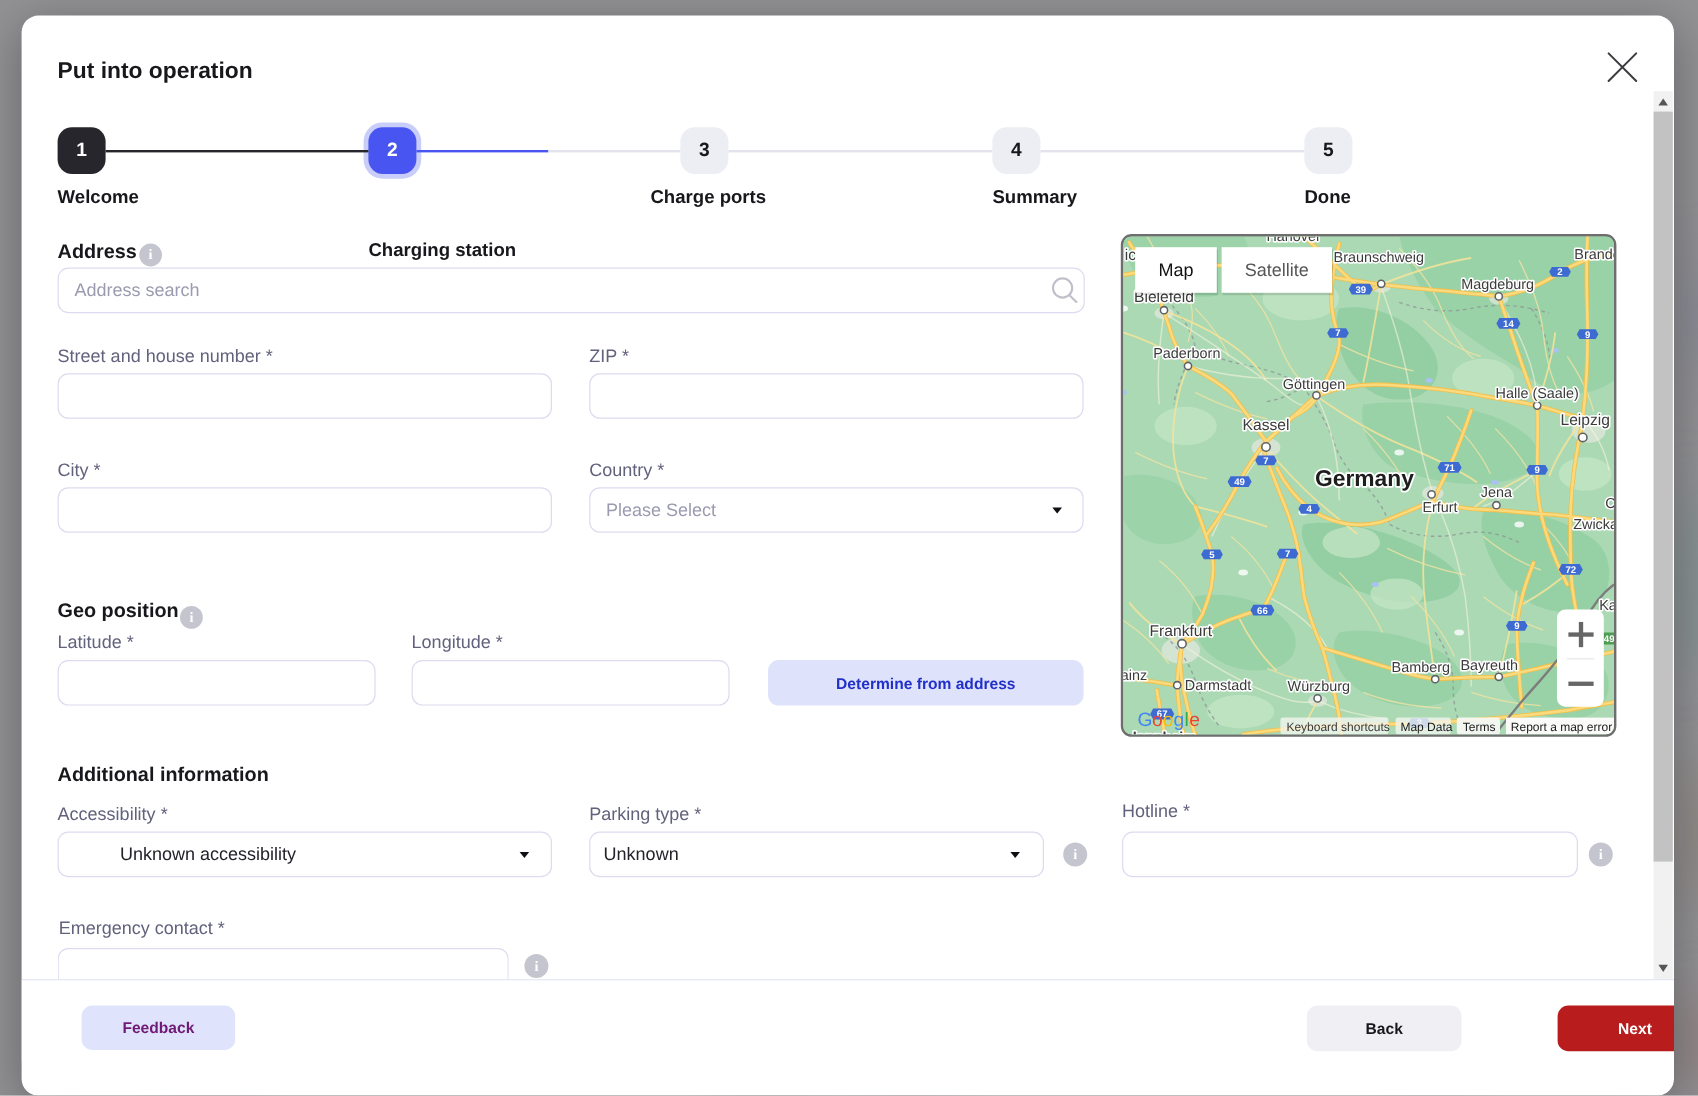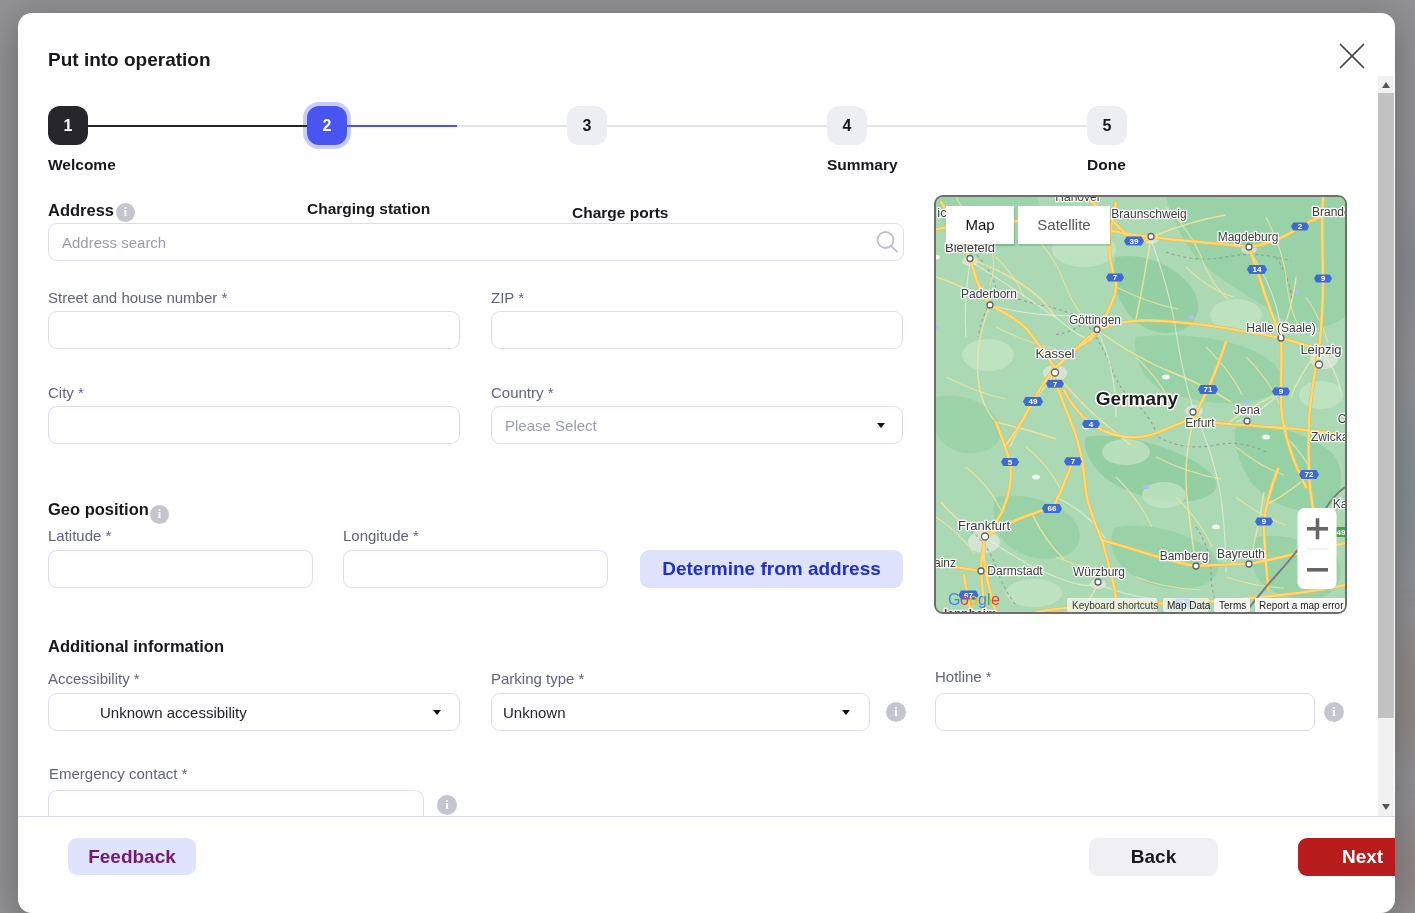--- a/index.html
+++ b/index.html
@@ -22,21 +22,21 @@
 
   .h { position:absolute; font-size:16.5px; font-weight:700; color:#17171c; }
   .lbl { position:absolute; font-size:15px; color:#62627d; }
   .inp { position:absolute; height:38px; border:1px solid #dcdcf0; border-radius:9px; background:#fff; }
   .ph { position:absolute; font-size:15px; color:#9b9bb0; }
   .val { position:absolute; font-size:15px; color:#23232b; }
   .info { position:absolute; border-radius:50%; background:#c5c5cf; color:#fff;
           display:flex; align-items:center; justify-content:center; font-weight:700; font-family:"Liberation Serif",serif; }
   .caret { position:absolute; width:0; height:0; border-left:4.5px solid transparent; border-right:4.5px solid transparent; border-top:5.5px solid #101014; }
 
-  .btn { position:absolute; border-radius:9px; font-size:19px; font-weight:700;
+  .btn { position:absolute; border-radius:9px; font-size:13px; font-weight:700;
          display:flex; align-items:center; justify-content:center; }
 
   
   .sb-track { position:absolute; left:1360px; top:63px; width:16px; height:740px; background:#f1f1f1; }
   .sb-thumb { position:absolute; left:1360px; top:80px; width:16px; height:625px; background:#c2c2c2; }
   .sb-up { position:absolute; left:1363.5px; top:69px; width:0; height:0;
            border-left:4.5px solid transparent; border-right:4.5px solid transparent; border-bottom:6px solid #555; }
   .sb-down { position:absolute; left:1363.5px; top:791px; width:0; height:0;
            border-left:4.5px solid transparent; border-right:4.5px solid transparent; border-top:6px solid #555; }
 
@@ -68,21 +68,21 @@
     <div class="sq idle" style="left:549px;">3</div>
     <div class="sq idle" style="left:809px;">4</div>
     <div class="sq idle" style="left:1069px;">5</div>
     <div class="conn" style="left:70px; width:219px; background:#26262c;"></div>
     <div class="conn" style="left:329px; width:110px; background:#4955f1;"></div>
     <div class="conn" style="left:439px; width:110px; background:#e3e3ee;"></div>
     <div class="conn" style="left:589px; width:220px; background:#e3e3ee;"></div>
     <div class="conn" style="left:849px; width:220px; background:#e3e3ee;"></div>
     <div class="steplabel" style="left:30px;">Welcome</div>
     <div class="steplabel" style="left:289px;margin-top:44px;">Charging station</div>
-    <div class="steplabel" style="left:554px;margin-top:48px;">Charge ports</div>
+    <div class="steplabel" style="left:524px;">Charge ports</div>
     <div class="steplabel" style="left:809px;">Summary</div>
     <div class="steplabel" style="left:1069px;">Done</div>
 
     <div class="h" style="left:30px; top:188px;">Address</div>
     <div class="info" style="left:98px; top:190px; width:19px; height:19px; font-size:12px;">i</div>
     <div class="inp" style="left:30px; top:210px; width:856px;"></div>
     <div class="ph" style="left:44px; top:221px;">Address search</div>
     <svg style="position:absolute; left:857px; top:217px;" width="24" height="24" viewBox="0 0 24 24">
       <circle cx="10.5" cy="10" r="8" fill="none" stroke="#c0c0cb" stroke-width="1.8"></circle>
       <path d="M16.2 16 L22 21.6" stroke="#c0c0cb" stroke-width="1.8" stroke-linecap="round"></path>

